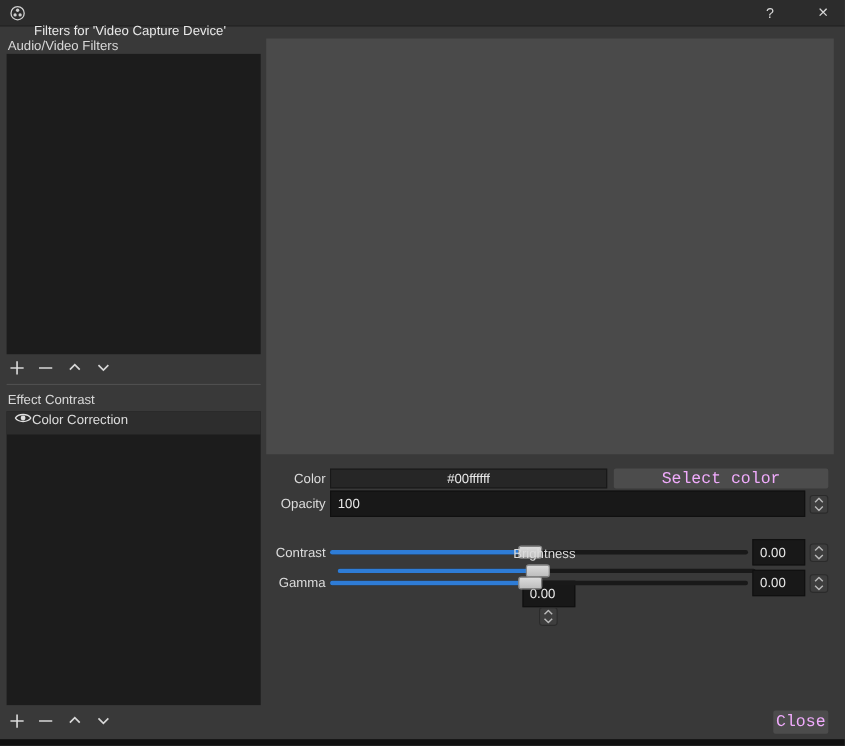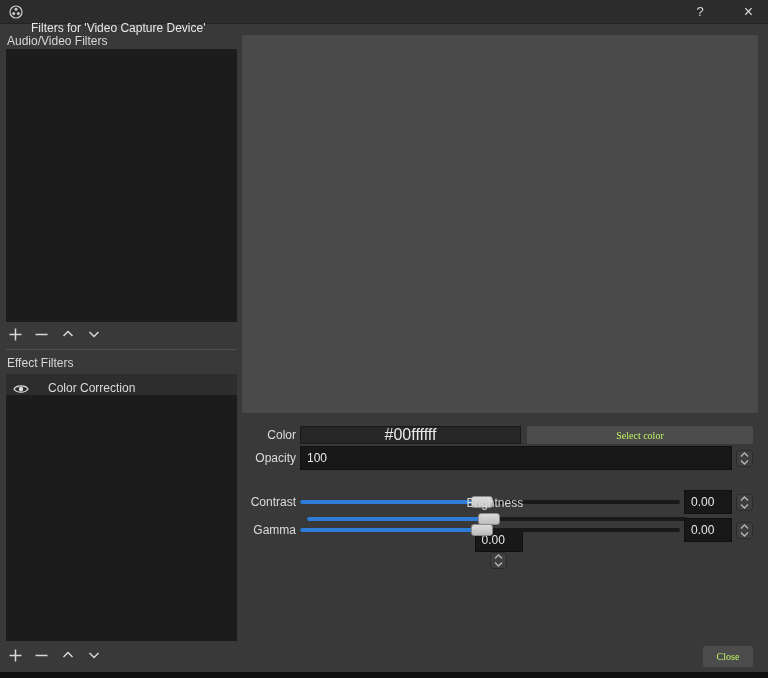--- a/index.html
+++ b/index.html
@@ -24,22 +24,22 @@
   
   .section-header { position:absolute; left:7px; font-size:12px; color:#d8d8d8; }
   .hdr-av { top:34px; }
   .hdr-fx { top:356px; }
   .filter-list {
     position:absolute; left:6px; width:231px; background:#1c1c1c;
   }
   .list-av { top:49px; height:273px; }
   .list-fx { top:374px; height:267px; }
   .filter-row {
-    height:21px; background:#2d2d2d; display:flex; align-items:flex-end;
-    gap:19px; padding:0 7px; font-size:12px; color:#dcdcdc;
+    height:21px; background:#2d2d2d; display:flex; align-items:flex-start;
+    gap:0; padding:0 7px; font-size:12px; color:#dcdcdc;
   }
   .toolbar {
     position:absolute; left:6px; width:231px; height:20px;
     display:flex; align-items:center; gap:7px;
   }
   .tb-top { top:324px; }
   .tb-bottom { top:645px; }
   .tb-btn {
     width:19px; height:19px; display:flex; align-items:center; justify-content:center;
     background:transparent; border:none; cursor:default;
@@ -61,28 +61,28 @@
   .row-color      { top:426px; }
   .row-opacity    { top:449px; }
   .row-contrast   { top:493px; }
   .row-brightness { top:496px;flex-direction:column; }
   .row-gamma      { top:521px; }
   .ctl-label {
     width:56px; flex:none; text-align:right; font-size:12px; color:#dcdcdc;
     margin-right:4px; white-space:nowrap;
   }
   .color-swatch {
-    width:221px; height:18px; flex:none; margin-right:6px;
+    width:252px; height:18px; flex:none; margin-right:6px;
     background:#262626; border:1px solid #191919;
     display:flex; align-items:center; justify-content:center;
-    font-size:16px; color:#e8e8e8;
+    font-size:12px; color:#e8e8e8;
   }
   .btn {
     background:#4c4c4c; border:none; border-radius:2px;
-    color:#bef264; font-size:10px; font-family:Liberation Serif, serif; cursor:default;
+    color:#f0abfc; font-size:15px; font-family:Liberation Mono, monospace; cursor:default;
   }
   .select-color-btn { flex:1; height:18px; }
   .spin-field {
     height:17px; background:#181818; border:1px solid #101010;
     color:#e8e8e8; font-size:12px; display:flex; align-items:center;
     padding:11px 6px;
   }
   .spin-field-wide { flex:1; }
   .spin-field-num { width:48px; flex:none; margin-left:4px; }
   .spin-btn {
@@ -161,21 +161,21 @@
     <span style="display:flex;">
       <svg width="14" height="14" viewBox="0 0 14 14">
           <path d="M2.5 5l4.5 4.5L11.5 5" stroke="#d8d8d8" stroke-width="1.5" fill="none"></path>
         </svg>
     </span>
   </button>
 </div>
 
 <div class="divider"></div>
 
-<div class="section-header hdr-fx">Effect Filters</div>
+<div class="section-header hdr-fx">Effect Contrast</div>
 
 <div class="filter-list list-fx">
   <div class="filter-row">
     <span style="display:flex;">
       <svg width="16" height="12" viewBox="0 0 16 12">
         <path d="M1 6 C3.5 1.8, 12.5 1.8, 15 6 C12.5 10.2, 3.5 10.2, 1 6 Z" fill="none" stroke="#e0e0e0" stroke-width="1.3"></path>
         <circle cx="8" cy="6" r="2.2" fill="#e0e0e0"></circle>
       </svg>
     </span>
     <span>Color Correction</span>

